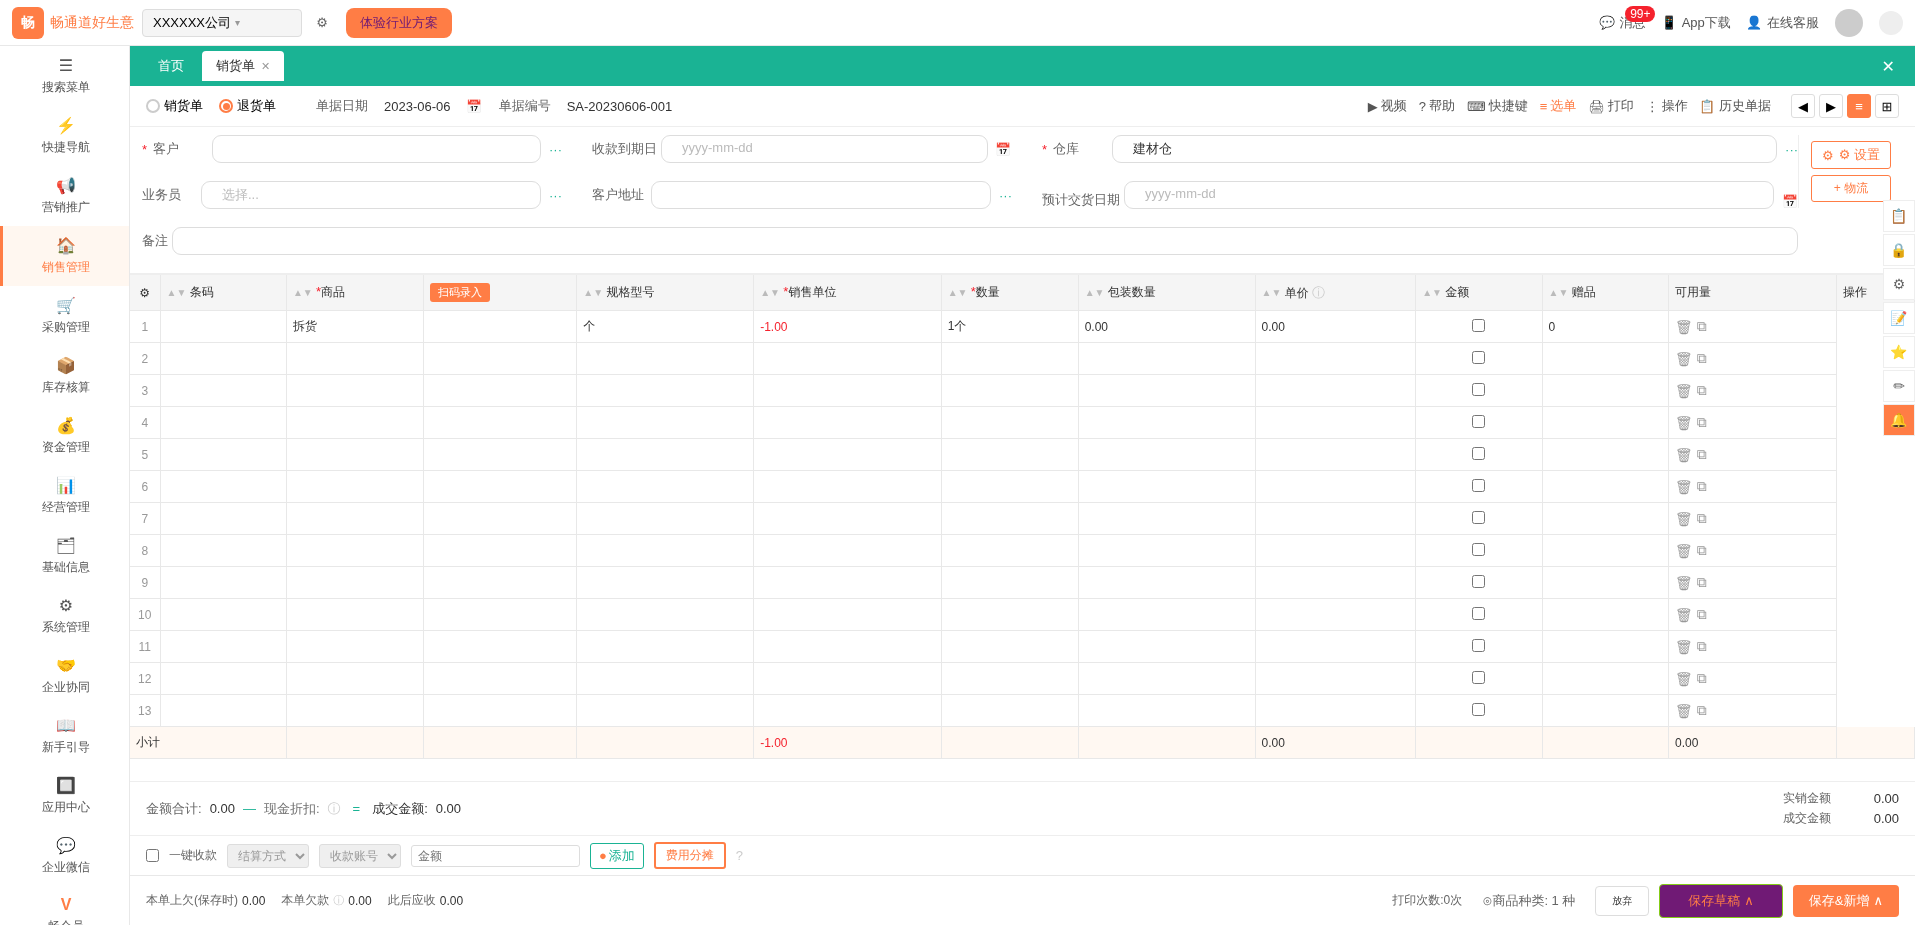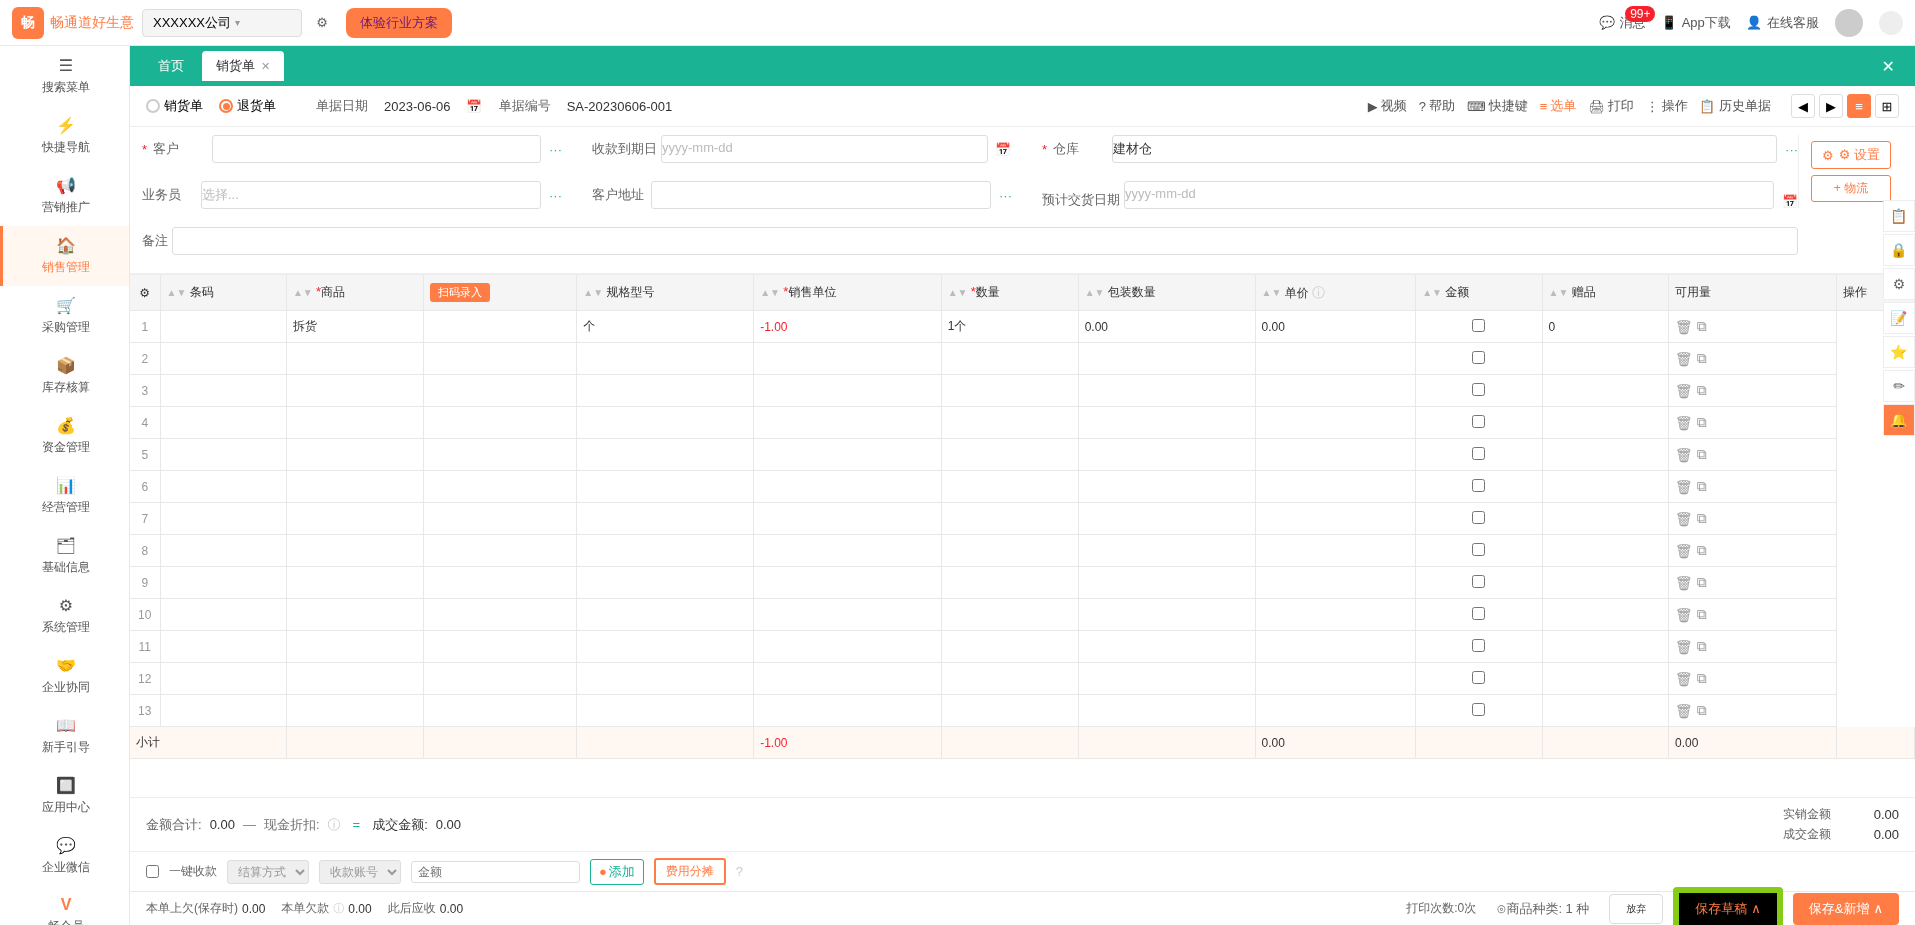--- a/index.html
+++ b/index.html
@@ -53,21 +53,21 @@
     .meta-value { color: #333; font-weight: 500; }
     .calendar-icon { color: #1ab394; cursor: pointer; }
     .doc-actions { margin-left: auto; display: flex; align-items: center; gap: 12px; }
     .doc-action-item { display: flex; align-items: center; gap: 3px; color: #555; cursor: pointer; font-size: 12px; }
     .view-btn { width: 24px; height: 24px; display: flex; align-items: center; justify-content: center; cursor: pointer; border: 1px solid #ddd; border-radius: 3px; }
     .view-btn.active { background: #ff7d45; color: white; border-color: #ff7d45; }
     .form-row { display: flex; align-items: center; margin-bottom: 10px; gap: 0; }
     .form-field { display: flex; align-items: center; flex: 1; gap: 4px; }
     .field-label { color: #666; white-space: nowrap; min-width: 55px; font-size: 13px; }
     .field-required { color: #f5222d; margin-right: 2px; }
-    .field-input { flex: 1; border: 1px solid #ddd; border-radius: 3px; padding: 4px 0; color: #333; height: 28px; background: #fff; }
+    .field-input { flex: 1; border: 1px solid #ddd; border-radius: 9px; padding: 4px 20px; color: #333; height: 28px; background: #fff; }
     .field-input.placeholder { color: #bbb; }
     .field-ellipsis { color: #1ab394; cursor: pointer; margin-left: 4px; }
     .field-calendar { color: #1ab394; cursor: pointer; margin-left: 4px; }
     .remark-label { color: #666; min-width: 30px; }
 
     
     .form-right-actions { display: flex; flex-direction: column; gap: 6px; padding: 6px 12px; border-left: 1px solid #eee; }
     .form-right-btn { border: 1px solid #ff7d45; color: #ff7d45; background: #fff; border-radius: 3px; padding: 4px 10px; cursor: pointer; font-size: 12px; white-space: nowrap; }
     .form-right-btn.settings { display: flex; align-items: center; gap: 3px; }
 
@@ -99,30 +99,30 @@
     .payment-select { border: 1px solid #ddd; border-radius: 3px; padding: 3px 6px; color: #999; font-size: 12px; min-width: 80px; }
     .payment-input { border: 1px solid #ddd; border-radius: 3px; padding: 3px 6px; color: #999; font-size: 12px; min-width: 80px; }
     .add-btn { background: #fff; border: 1px solid #1ab394; color: #1ab394; border-radius: 3px; padding: 3px 8px; cursor: pointer; font-size: 12px; display: flex; align-items: center; gap: 2px; }
     .expense-btn { background: #fff; border: 2px solid #ff7d45; color: #ff7d45; border-radius: 3px; padding: 3px 10px; cursor: pointer; font-size: 12px; font-weight: 500; }
     .help-icon { color: #ccc; cursor: pointer; }
     .summary-row { display: flex; align-items: center; gap: 8px; justify-content: flex-end; }
     .summary-label { color: #666; font-size: 12px; }
     .summary-value { color: #333; min-width: 60px; text-align: right; font-size: 13px; }
 
     
-    .bottom-bar { background: #fff; border-top: 1px solid #e8e8e8; padding: 10px 16px; display: flex; align-items: center; flex-shrink: 0; height: 34px; }
+    .bottom-bar { background: #fff; border-top: 1px solid #e8e8e8; padding: 10px 16px; display: flex; align-items: center; flex-shrink: 0; height: 50px; }
     .bottom-stats { display: flex; align-items: center; gap: 16px; flex: 1; }
     .stat-item { display: flex; align-items: center; gap: 4px; }
     .stat-label { color: #666; font-size: 12px; }
     .stat-value { color: #333; font-size: 12px; }
     .print-info { color: #666; font-size: 12px; margin-left: auto; margin-right: 20px; }
     .goods-count { color: #666; font-size: 12px; margin-right: 20px; }
     .bottom-actions { display: flex; align-items: center; gap: 10px; }
     .discard-btn { border: 1px solid #ddd; background: #fff; color: #333; border-radius: 4px; padding: 7px 16px; cursor: pointer; font-size: 10px; }
-    .save-draft-btn { border: 6px solid #84cc16; background: #000000; color: #ff7d45; border-radius: 4px; padding: 7px 16px; cursor: pointer; font-size: 13px; display: flex; align-items: center; gap: 4px; }
+    .save-draft-btn { border: 1px solid #84cc16; background: #701a75; color: #ff7d45; border-radius: 4px; padding: 7px 28px; cursor: pointer; font-size: 13px; display: flex; align-items: center; gap: 4px; }
     .save-new-btn { background: #ff7d45; color: white; border: none; border-radius: 4px; padding: 7px 16px; cursor: pointer; font-size: 13px; display: flex; align-items: center; gap: 4px; }
 
     
     .right-float { position: fixed; right: 0; top: 200px; display: flex; flex-direction: column; gap: 2px; z-index: 100; }
     .float-btn { width: 32px; height: 32px; background: #fff; border: 1px solid #eee; display: flex; align-items: center; justify-content: center; cursor: pointer; color: #666; font-size: 14px; }
     .float-btn.orange { background: #ff7d45; color: white; }
 
     .th-settings { width: 30px; text-align: center; }
     .sort-arrows { color: #bbb; font-size: 10px; display: inline-flex; flex-direction: column; line-height: 1; vertical-align: middle; cursor: pointer; }
   </style>

